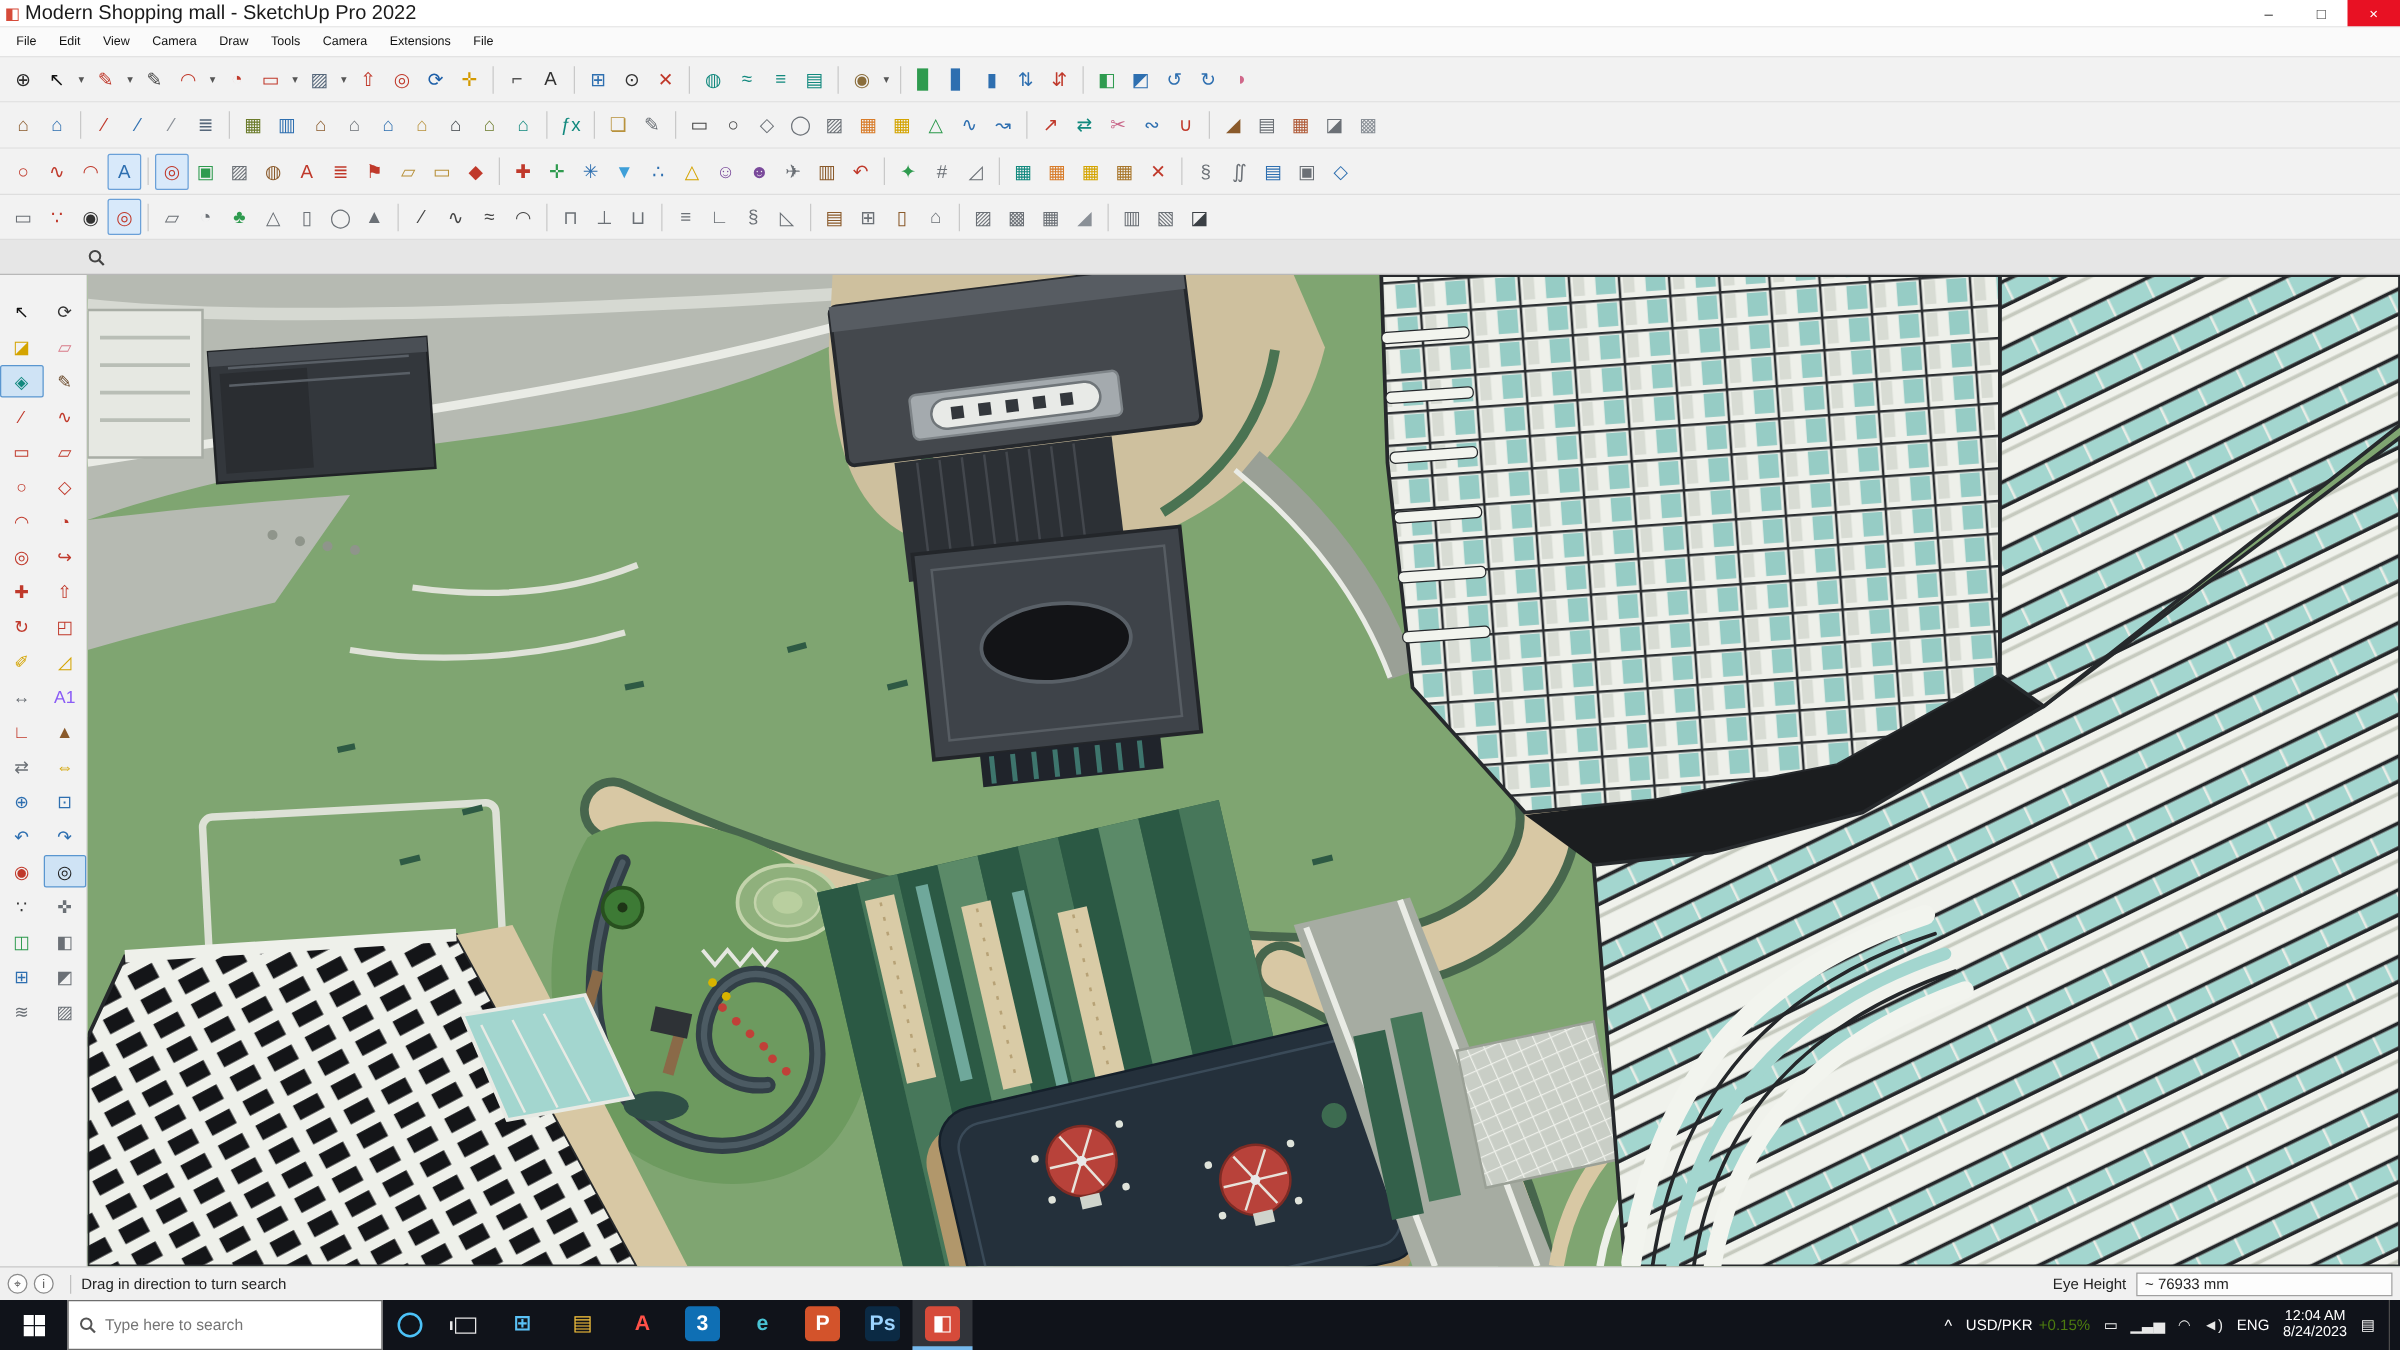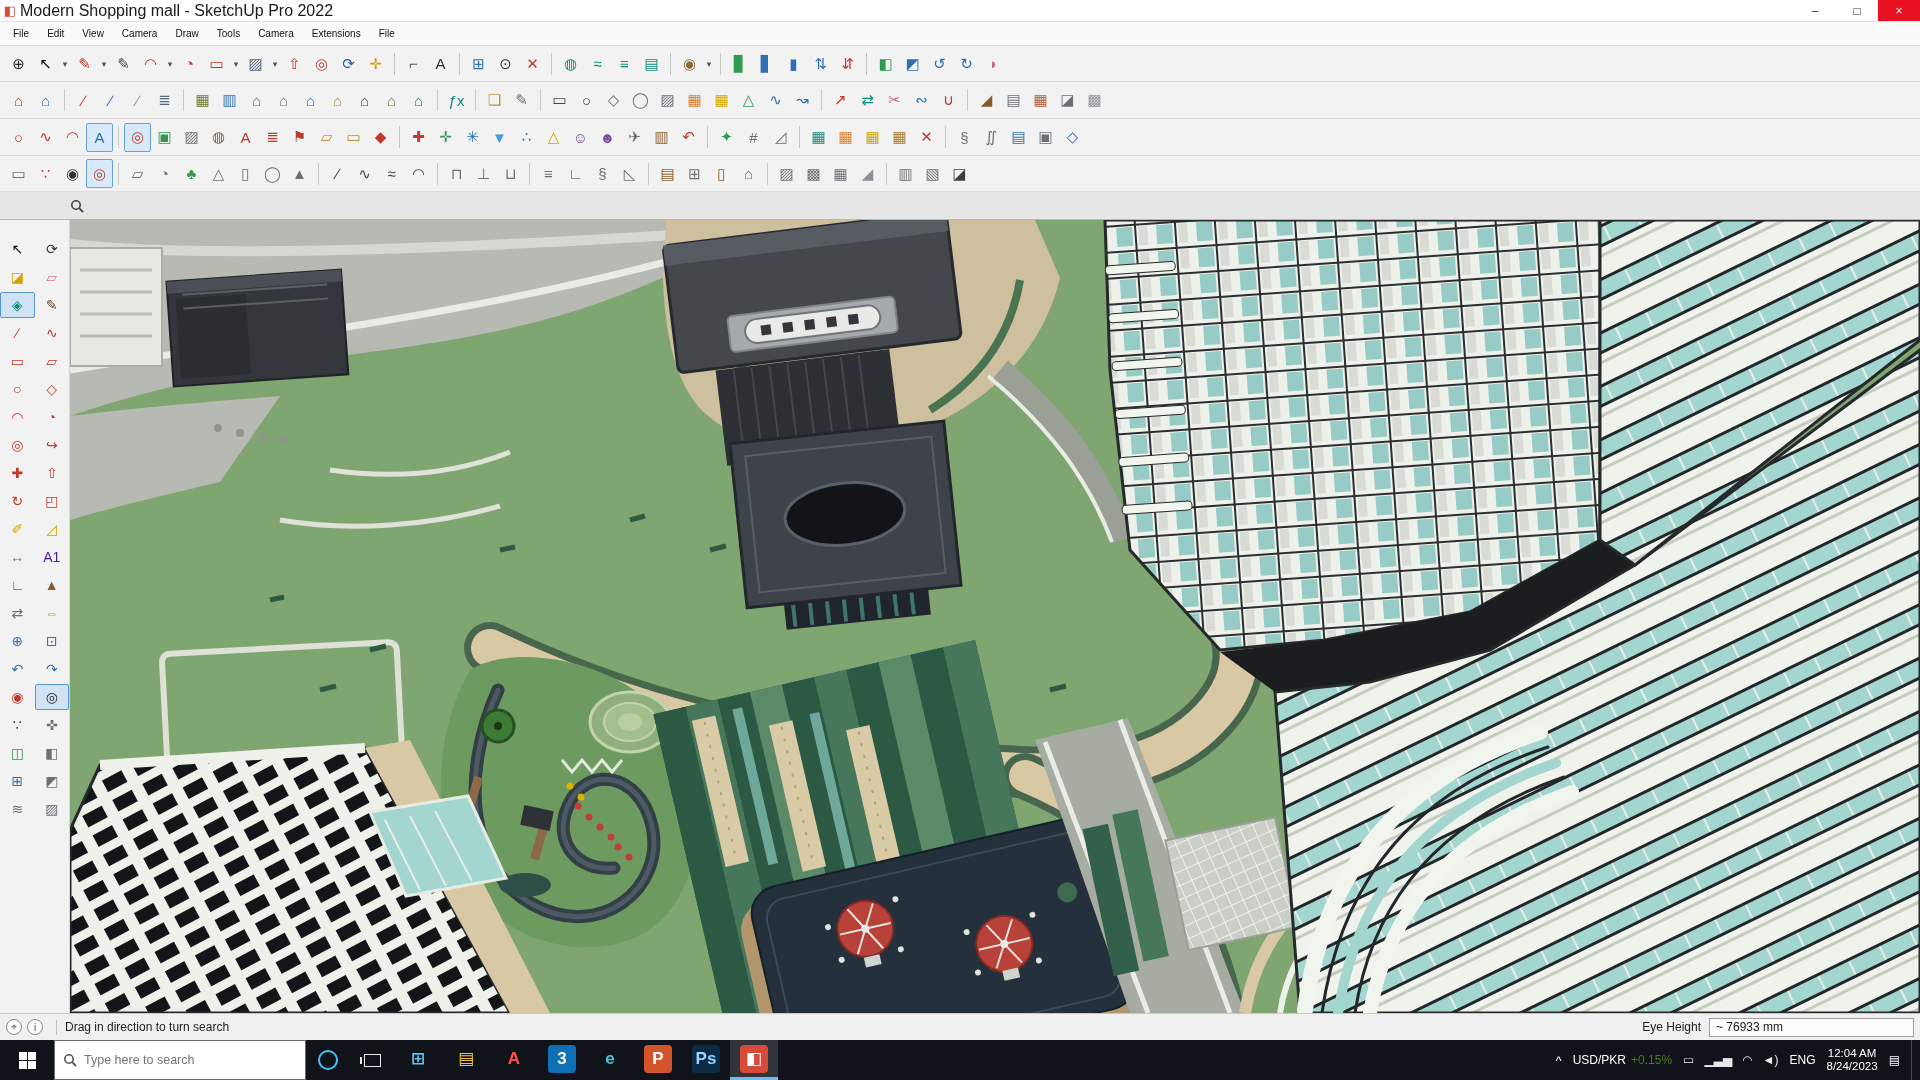--- a/index.html
+++ b/index.html
@@ -311,21 +311,21 @@
         <span class="ltool" style="color: rgb(192, 57, 43);">◔</span>
         <span class="ltool" style="color: rgb(192, 57, 43);">◎</span>
         <span class="ltool" style="color: rgb(192, 57, 43);">↪</span>
         <span class="ltool" style="color: rgb(192, 57, 43);">✚</span>
         <span class="ltool" style="color: rgb(192, 57, 43);">⇧</span>
         <span class="ltool" style="color: rgb(192, 57, 43);">↻</span>
         <span class="ltool" style="color: rgb(192, 57, 43);">◰</span>
         <span class="ltool" style="color: rgb(212, 164, 0);">✐</span>
         <span class="ltool" style="color: rgb(212, 164, 0);">◿</span>
         <span class="ltool" style="color: rgb(107, 112, 118);">↔</span>
-        <span class="ltool" style="color: #4c1d95;">A1</span>
+        <span class="ltool" style="color: #8b5cf6;">A1</span>
         <span class="ltool" style="color: rgb(192, 57, 43);">∟</span>
         <span class="ltool" style="color: rgb(138, 90, 43);">▲</span>
         <span class="ltool" style="color: rgb(107, 112, 118);">⇄</span>
         <span class="ltool" style="color: rgb(212, 164, 0);">⇔</span>
         <span class="ltool" style="color: rgb(46, 111, 176);">⊕</span>
         <span class="ltool" style="color: rgb(46, 111, 176);">⊡</span>
         <span class="ltool" style="color: rgb(46, 111, 176);">↶</span>
         <span class="ltool" style="color: rgb(46, 111, 176);">↷</span>
         <span class="ltool" style="color: rgb(192, 57, 43);">◉</span>
         <span class="ltool active" style="color: rgb(34, 34, 34);">◎</span>

